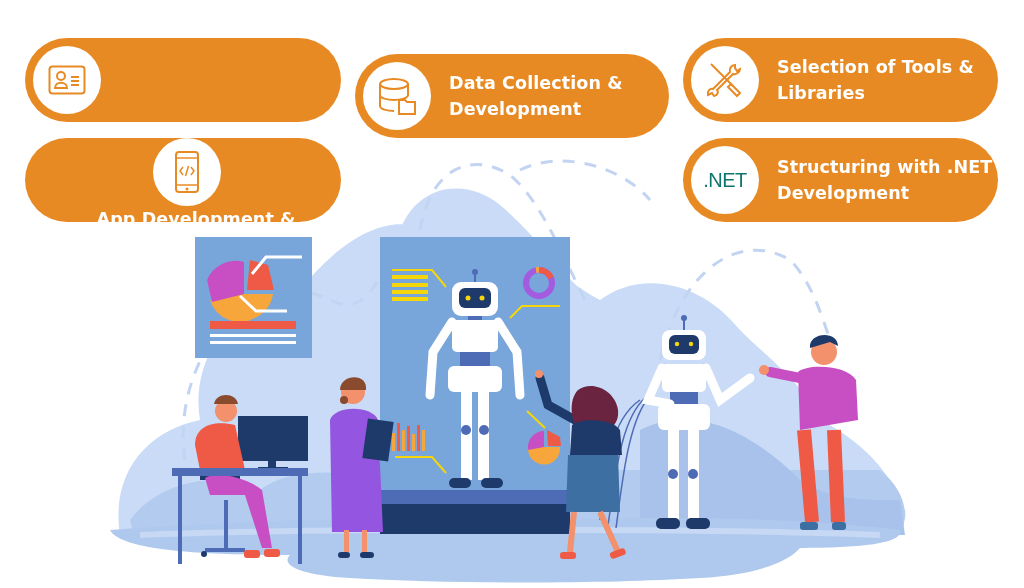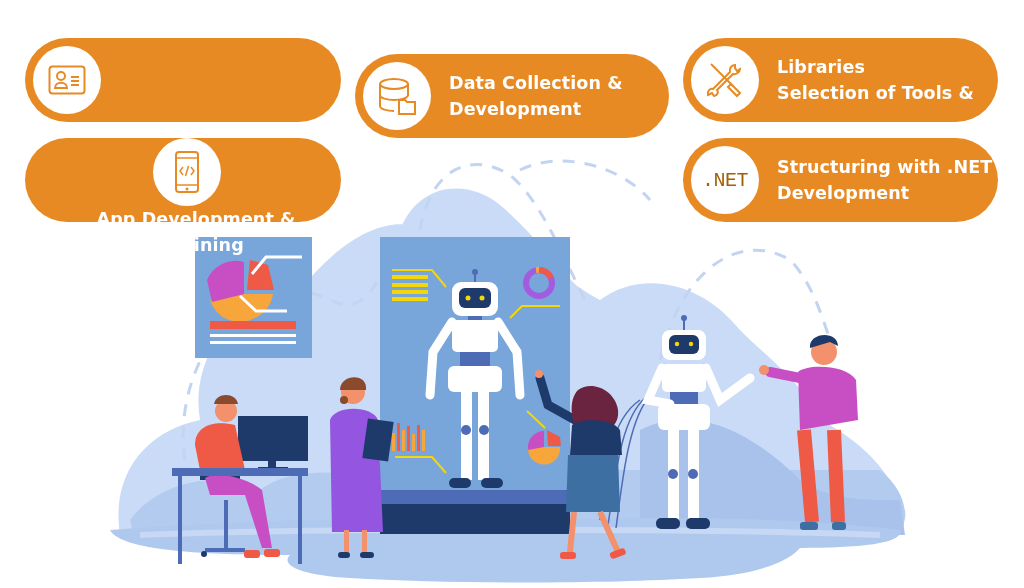--- a/index.html
+++ b/index.html
@@ -12,21 +12,21 @@
   }
   .pill .badge {
     width: 68px; height: 68px; border-radius: 50%; background: #fff;
     flex: 0 0 68px; display: flex; align-items: center; justify-content: center;
     color: #E88A24;
   }
   .pill .label {
     margin-left: 18px; font-weight: bold; font-size: 17.5px; line-height: 26px;
     letter-spacing: 0.1px; white-space: nowrap;
   }
-  .net-text { font-family: Liberation Mono, monospace; font-size: 20px; color: #a16207; letter-spacing: -0.5px; }
+  .net-text { font-family: Liberation Sans, sans-serif; font-size: 20px; color: #0f766e; letter-spacing: -0.5px; }
   #illustration { position: absolute; left: 0; top: 0; }
 </style>
 </head>
 <body>
 
 <svg id="illustration" width="1024" height="588" viewBox="0 0 1024 588" xmlns="http://www.w3.org/2000/svg">
 
   <g>
     <path d="M120 535 C 110 470, 150 430, 200 420 C 190 360, 230 300, 300 290 C 340 240, 380 220, 410 225 C 430 190, 470 195, 500 215 C 530 240, 560 280, 600 300 C 640 270, 700 280, 740 330 C 770 360, 800 380, 820 420 C 860 440, 890 470, 905 510 C 910 530, 880 540, 860 540 L 140 540 Z" fill="#C9DBF6"></path>
     <path d="M400 230 C 420 180, 470 180, 500 205 C 530 230, 560 270, 590 300 L 400 300 Z" fill="#C9DBF6"></path>
@@ -221,38 +221,37 @@
 
 <div class="pill" style="left:683px; top:38px; width:315px;">
   <div class="badge">
     <svg width="40" height="40" viewBox="0 0 40 40">
         <path d="M6 4 L 10 8 L 28 26" fill="none" stroke="#E88A24" stroke-width="2"></path>
         <path d="M26 24 L 35 33 L 32 36 L 23 27 Z" fill="none" stroke="#E88A24" stroke-width="2"></path>
         <path d="M30 5 C 26 5, 24 9, 25 12 L 8 29 C 5 28, 2 31, 3 35 L 7 33 L 9 36 C 12 36, 14 32, 12 30 L 28 14 C 31 15, 35 12, 35 9 L 32 11 L 30 8 Z" fill="none" stroke="#E88A24" stroke-width="2"></path>
       </svg>
   </div>
   <div class="label">
+      <div>Selection of Tools &amp;</div>
       <div>Libraries</div>
-      <div>Selection of Tools &amp;</div>
     </div>
 </div>
 
 <div class="pill" style="left:25px; top:138px; width:316px;flex-direction:column;">
   <div class="badge">
     <svg width="26" height="42" viewBox="0 0 26 42">
         <rect x="2" y="1" width="22" height="40" rx="3" fill="none" stroke="#E88A24" stroke-width="2"></rect>
         <line x1="2" y1="7" x2="24" y2="7" stroke="#E88A24" stroke-width="1.5"></line>
         <line x1="2" y1="34" x2="24" y2="34" stroke="#E88A24" stroke-width="1.5"></line>
         <circle cx="13" cy="38" r="1.5" fill="#E88A24"></circle>
         <path d="M9 16 L 6 20 L 9 24 M 17 16 L 20 20 L 17 24 M 14.5 15 L 11.5 25" fill="none" stroke="#E88A24" stroke-width="1.5"></path>
       </svg>
   </div>
   <div class="label">
       <div>App Development &amp;</div>
-      <div>Model Training</div>
     </div>
 </div>
 
 <div class="pill" style="left:683px; top:138px; width:315px;">
   <div class="badge">
     <span class="net-text">.NET</span>
   </div>
   <div class="label">
       <div>Structuring with .NET</div>
       <div>Development</div>

